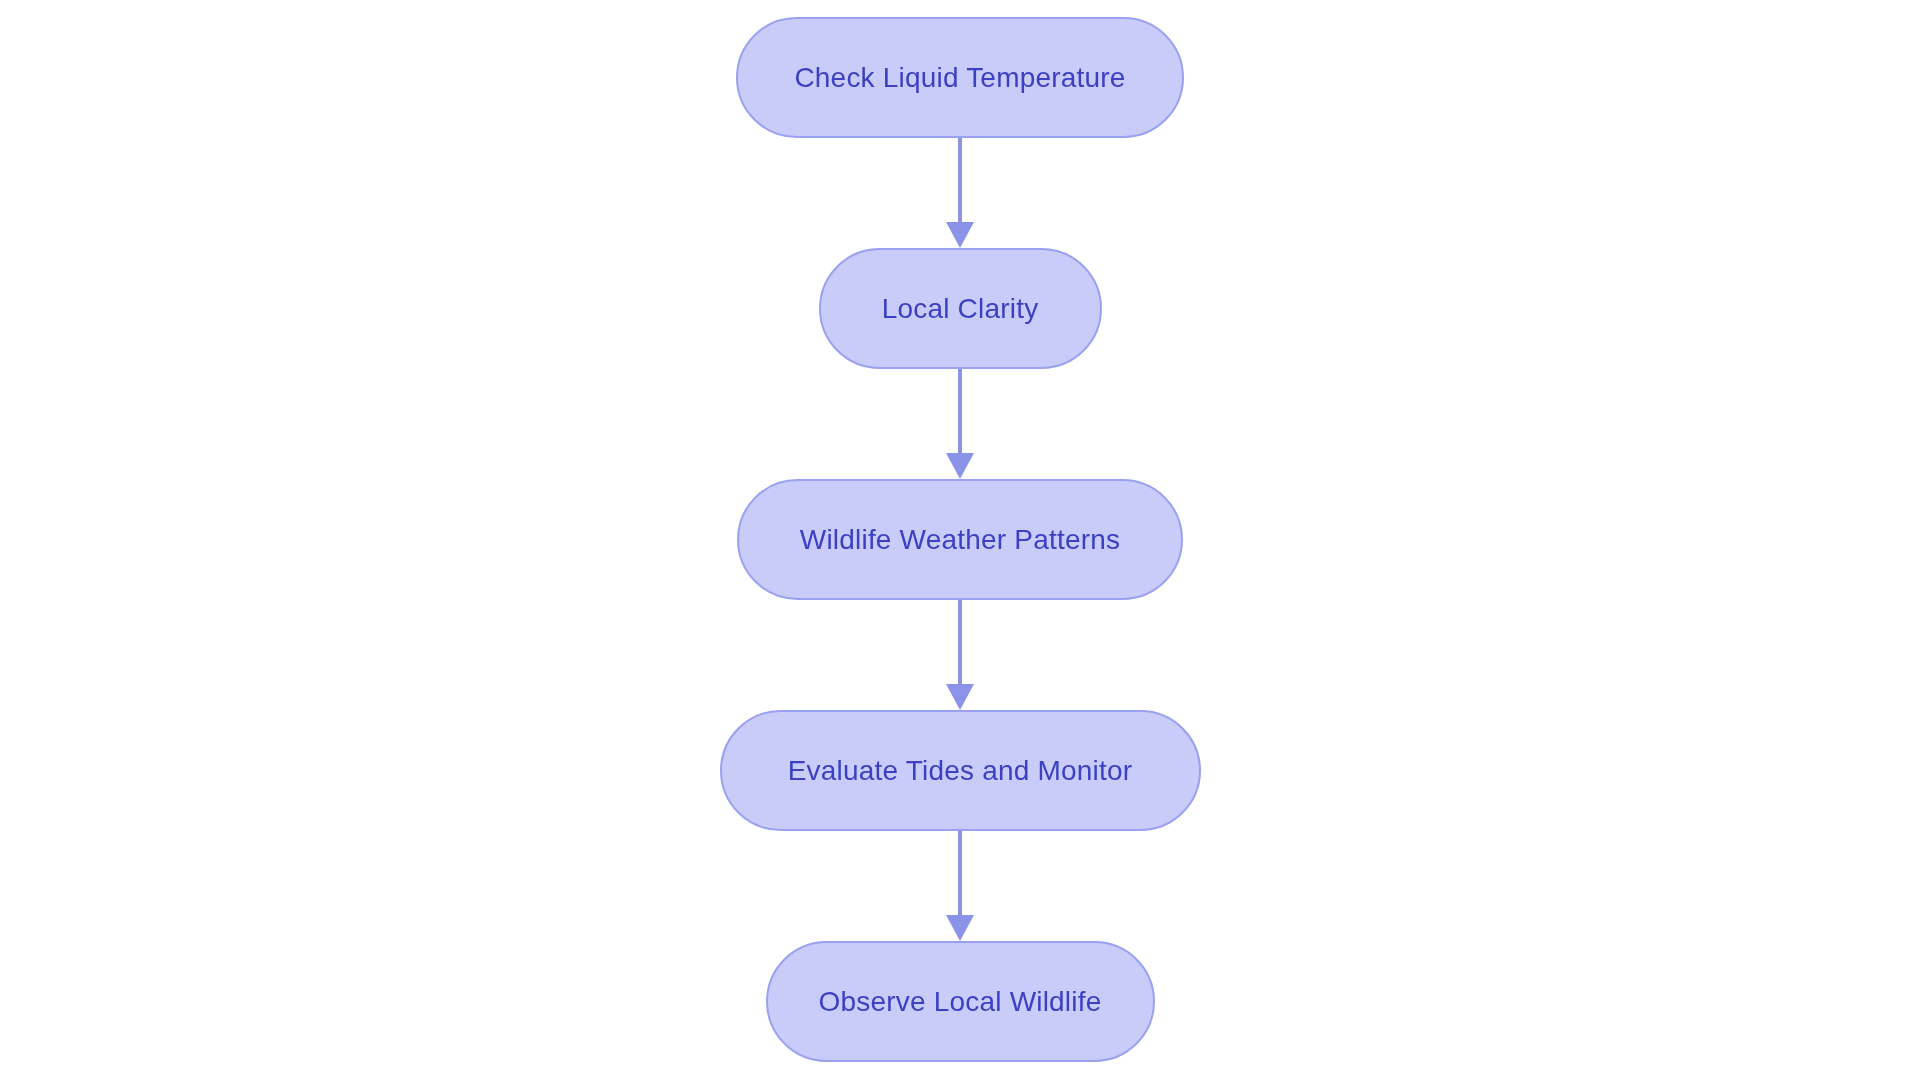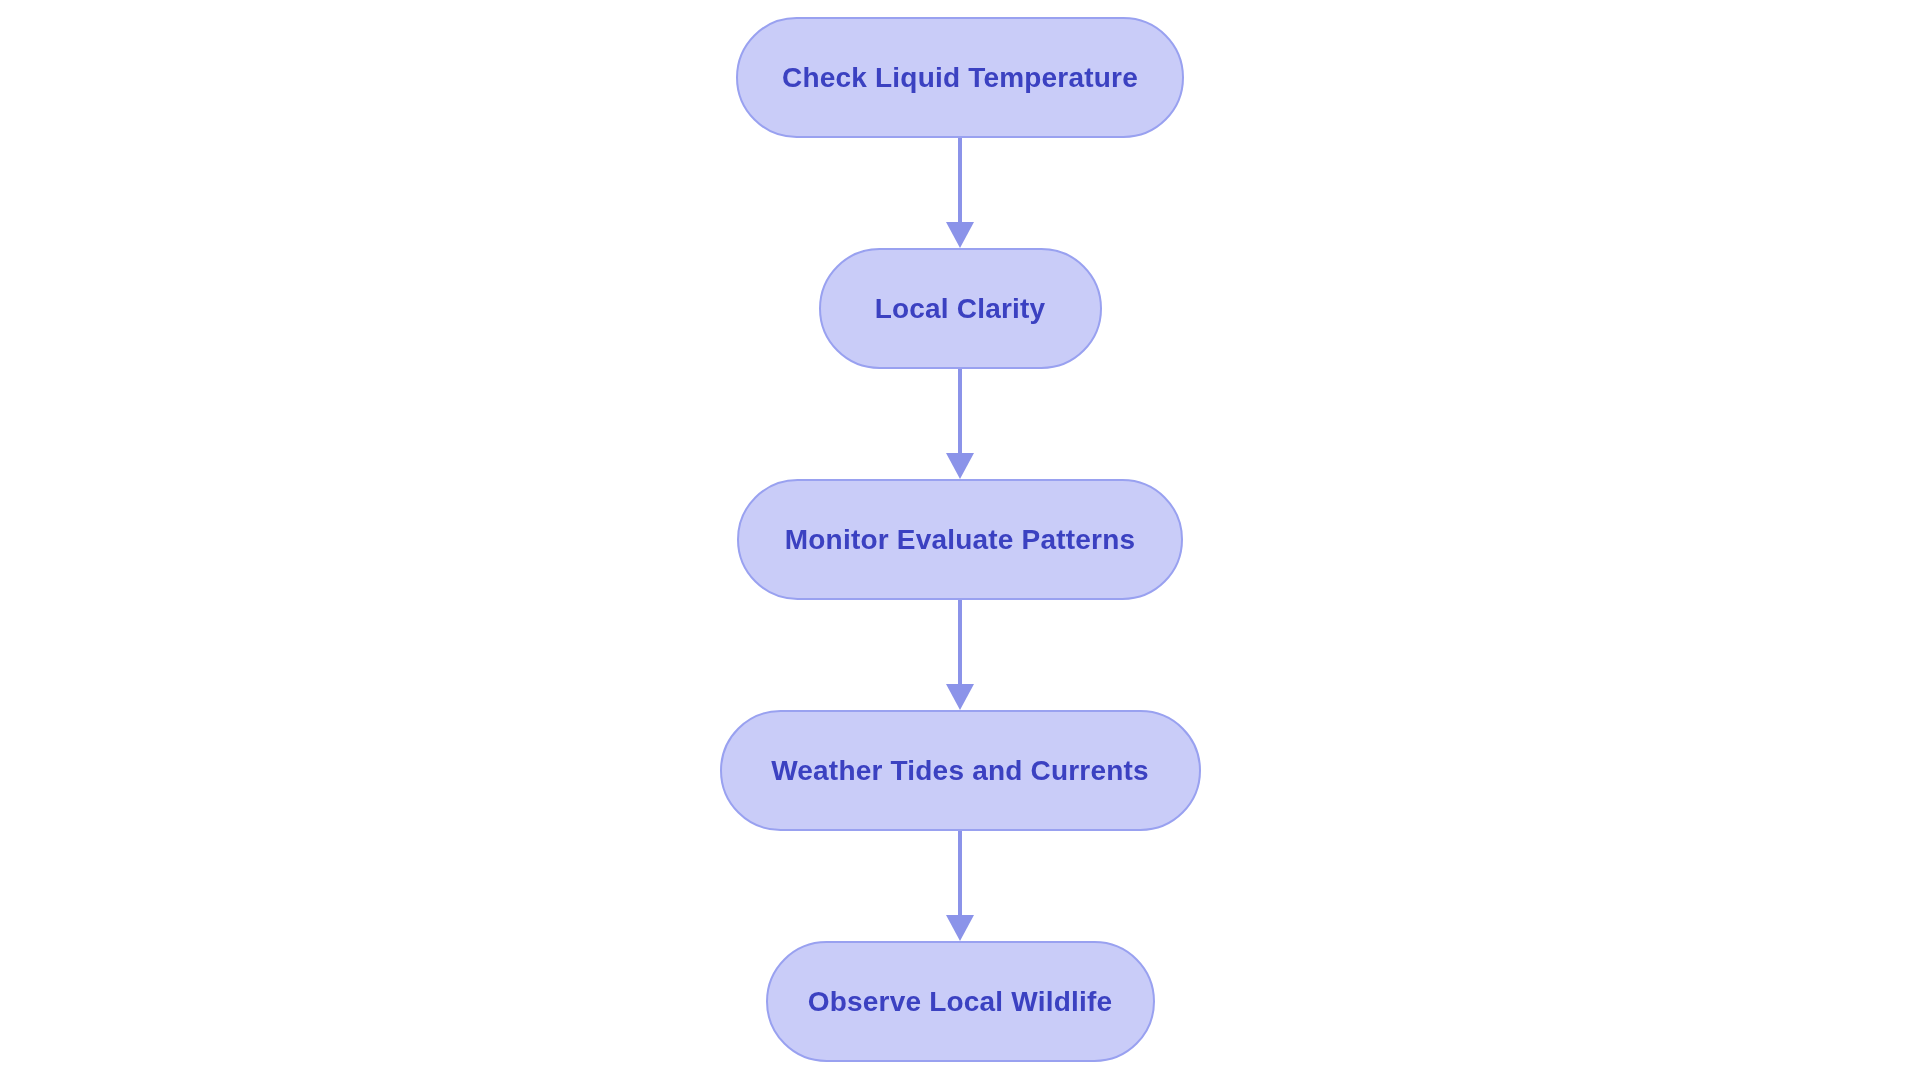--- a/index.html
+++ b/index.html
@@ -2,21 +2,21 @@
 <html style="--background: #ffffff; --node-fill: #c9ccf8; --node-border: #99a1f0; --node-text: #3b41c1; --arrow: #8b93e9;"><head>
 <meta charset="utf-8">
 <style>
   :root {
     --background: #ffffff;
     --node-fill: #c9ccf8;
     --node-border: #99a1f0;
     --node-text: #3b41c1;
     --arrow: #8b93e9;
   }
-  * { box-sizing: border-box; font-weight: bold; }
+  * { box-sizing: border-box; }
   html, body {
     margin: 0;
     padding: 0;
     background: var(--background);
     font-family: "Liberation Sans", "DejaVu Sans", sans-serif;
   }
   .canvas {
     position: relative;
     width: 1920px;
     height: 1083px;
@@ -91,30 +91,30 @@
     <div class="node node-2">
       <span class="node-label">Local Clarity</span>
     </div>
 
     <div class="arrow">
       <div class="arrow-line"></div>
       <div class="arrow-head"></div>
     </div>
 
     <div class="node node-3">
-      <span class="node-label">Monitor Evaluate Patterns</span>
+      <span class="node-label">Wildlife Weather Patterns</span>
     </div>
 
     <div class="arrow">
       <div class="arrow-line"></div>
       <div class="arrow-head"></div>
     </div>
 
     <div class="node node-4">
-      <span class="node-label">Weather Tides and Currents</span>
+      <span class="node-label">Evaluate Tides and Monitor</span>
     </div>
 
     <div class="arrow">
       <div class="arrow-line"></div>
       <div class="arrow-head"></div>
     </div>
 
     <div class="node node-5">
       <span class="node-label">Observe Local Wildlife</span>
     </div>

